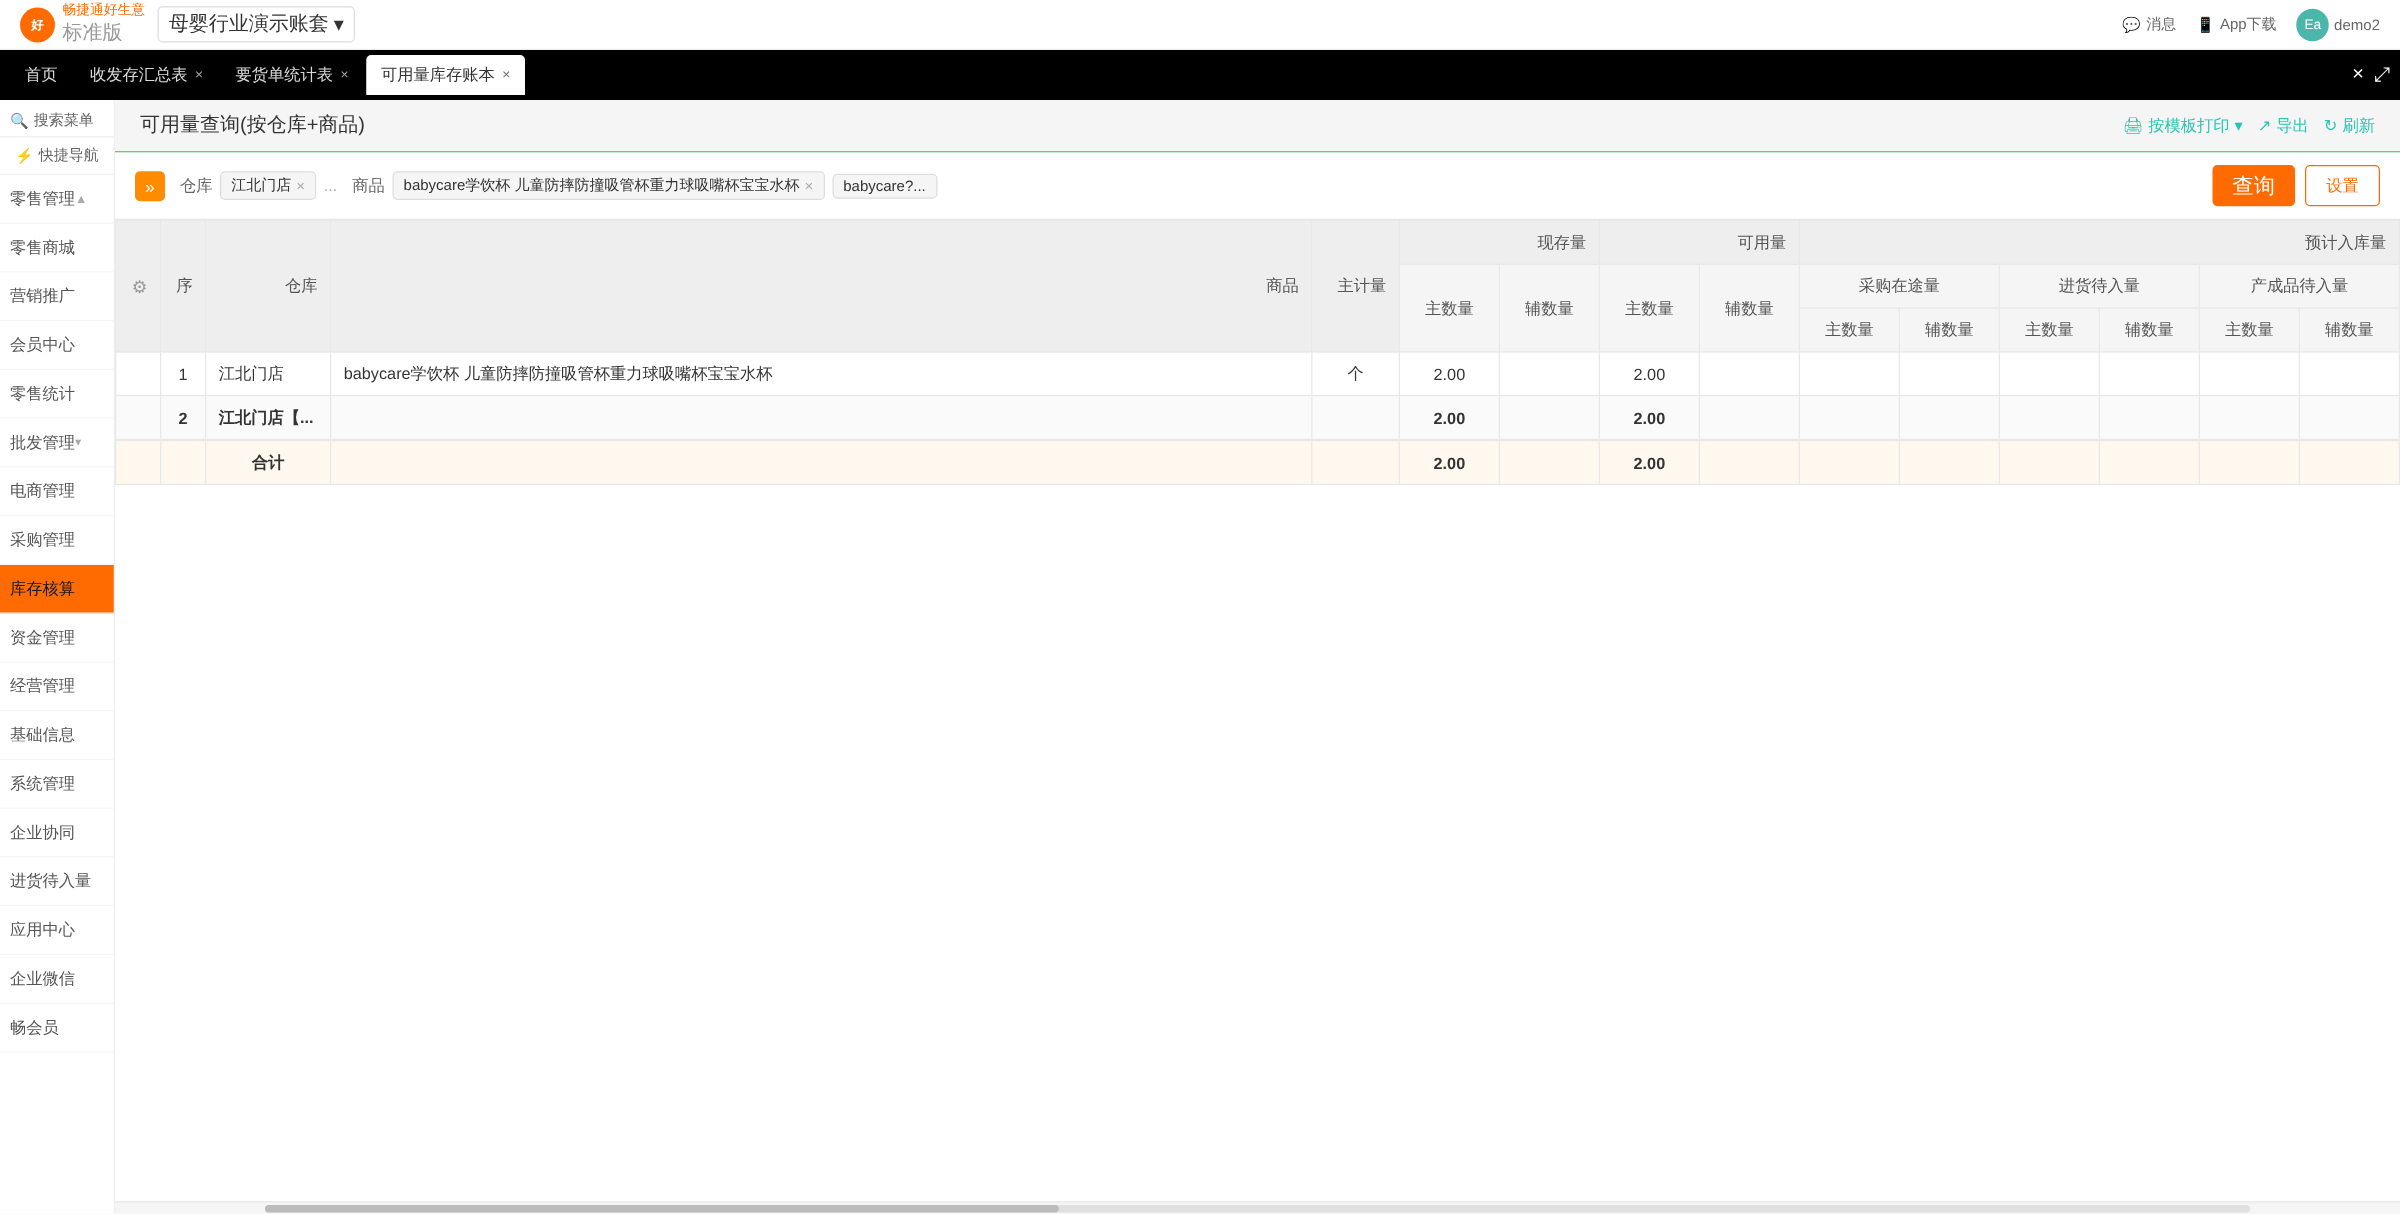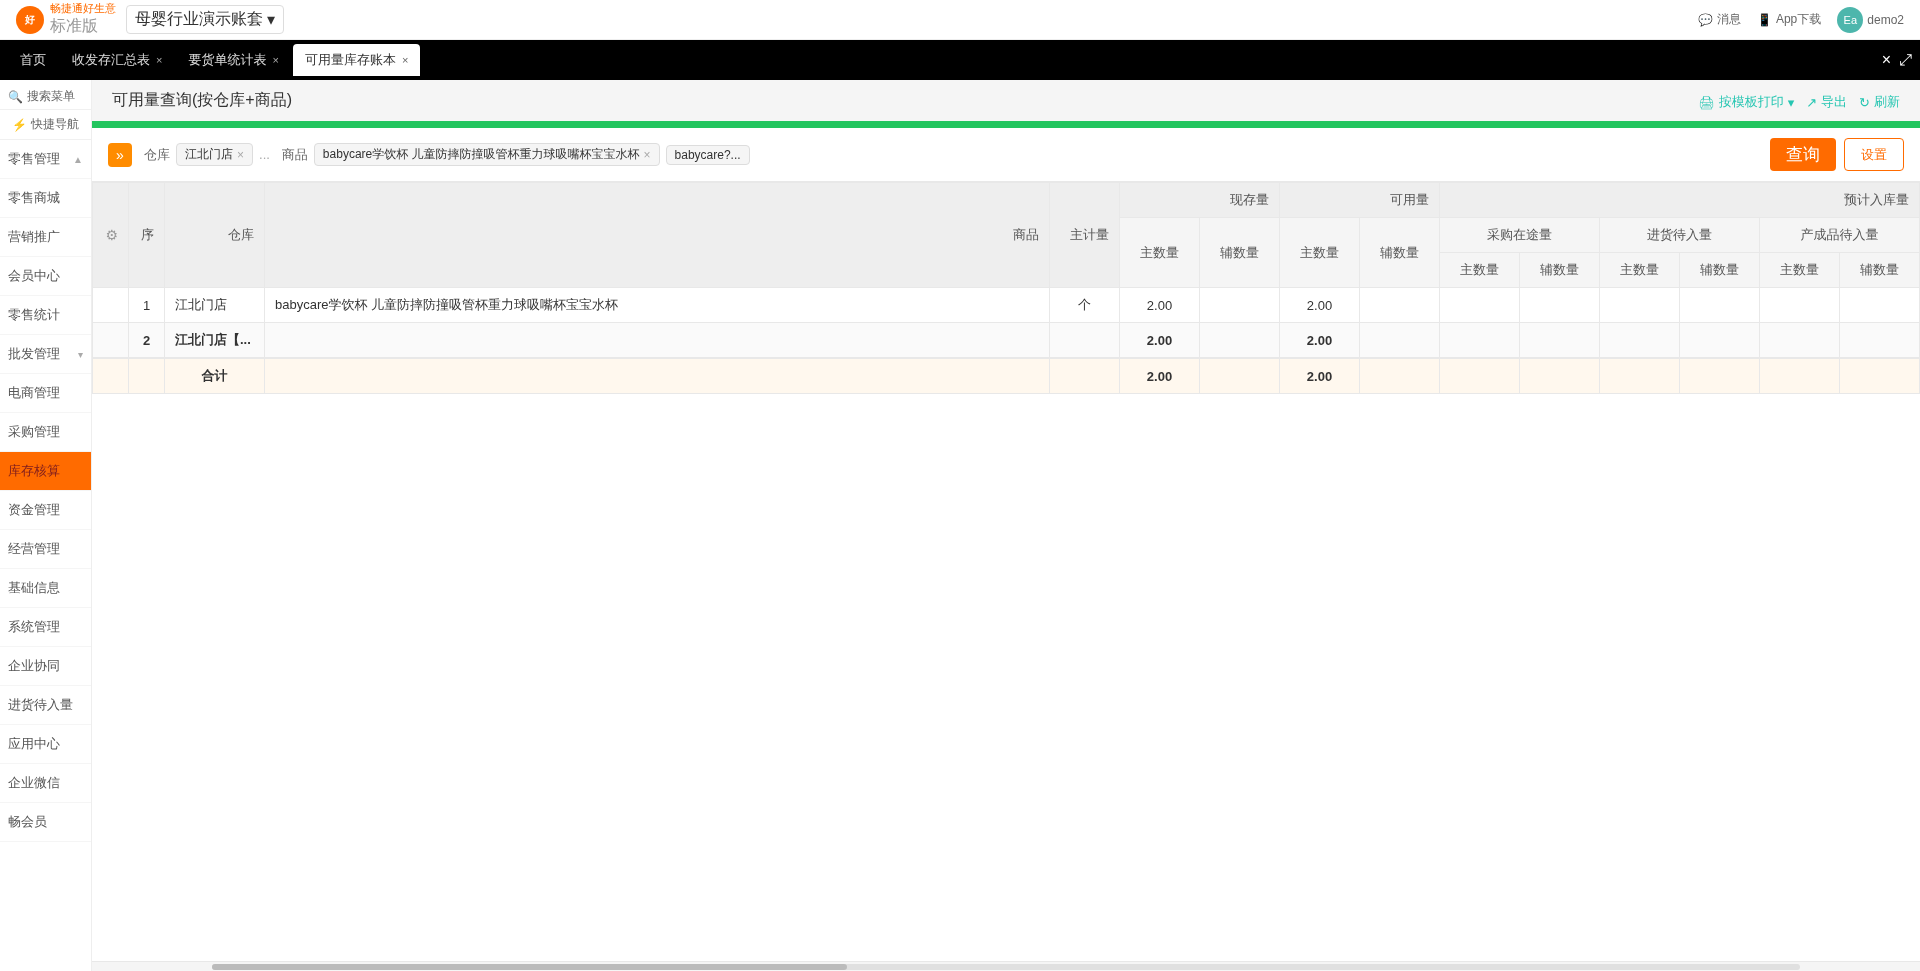--- a/index.html
+++ b/index.html
@@ -94,42 +94,42 @@
       border-bottom: 1px solid #f0f0f0;
       padding: 6px 8px;
     }
     .sidebar-item {
       padding: 10px 8px;
       font-size: 13px;
       color: #555;
       cursor: pointer;
       display: flex;
       align-items: center;
-      justify-content: space-between;
+      justify-content: flex-start;
       border-bottom: 1px solid #f5f5f5;
     }
-    .sidebar-item.active { background: #ff6b00; color: #7f1d1d; }
+    .sidebar-item.active { background: #ff6b00; color: #0f172a; }
     .sidebar-item .arrow { font-size: 10px; color: #aaa; }
 
     
     .content {
       flex: 1;
       display: flex;
       flex-direction: column;
       overflow: hidden;
     }
 
     
     .page-header {
       background: #f5f5f5;
       padding: 10px 20px;
       display: flex;
-      align-items: flex-end;
+      align-items: center;
       justify-content: space-between;
-      border-bottom: 7px solid #22c55e;
+      border-bottom: 1px solid #22c55e;
       flex-shrink: 0;
     }
     .page-title { font-size: 16px; color: #333; font-weight: 500; }
     .header-actions { display: flex; align-items: center; gap: 12px; }
     .header-action-btn {
       display: flex; align-items: center; gap: 4px;
       font-size: 13px; color: #26c6b2; cursor: pointer;
     }
 
     

